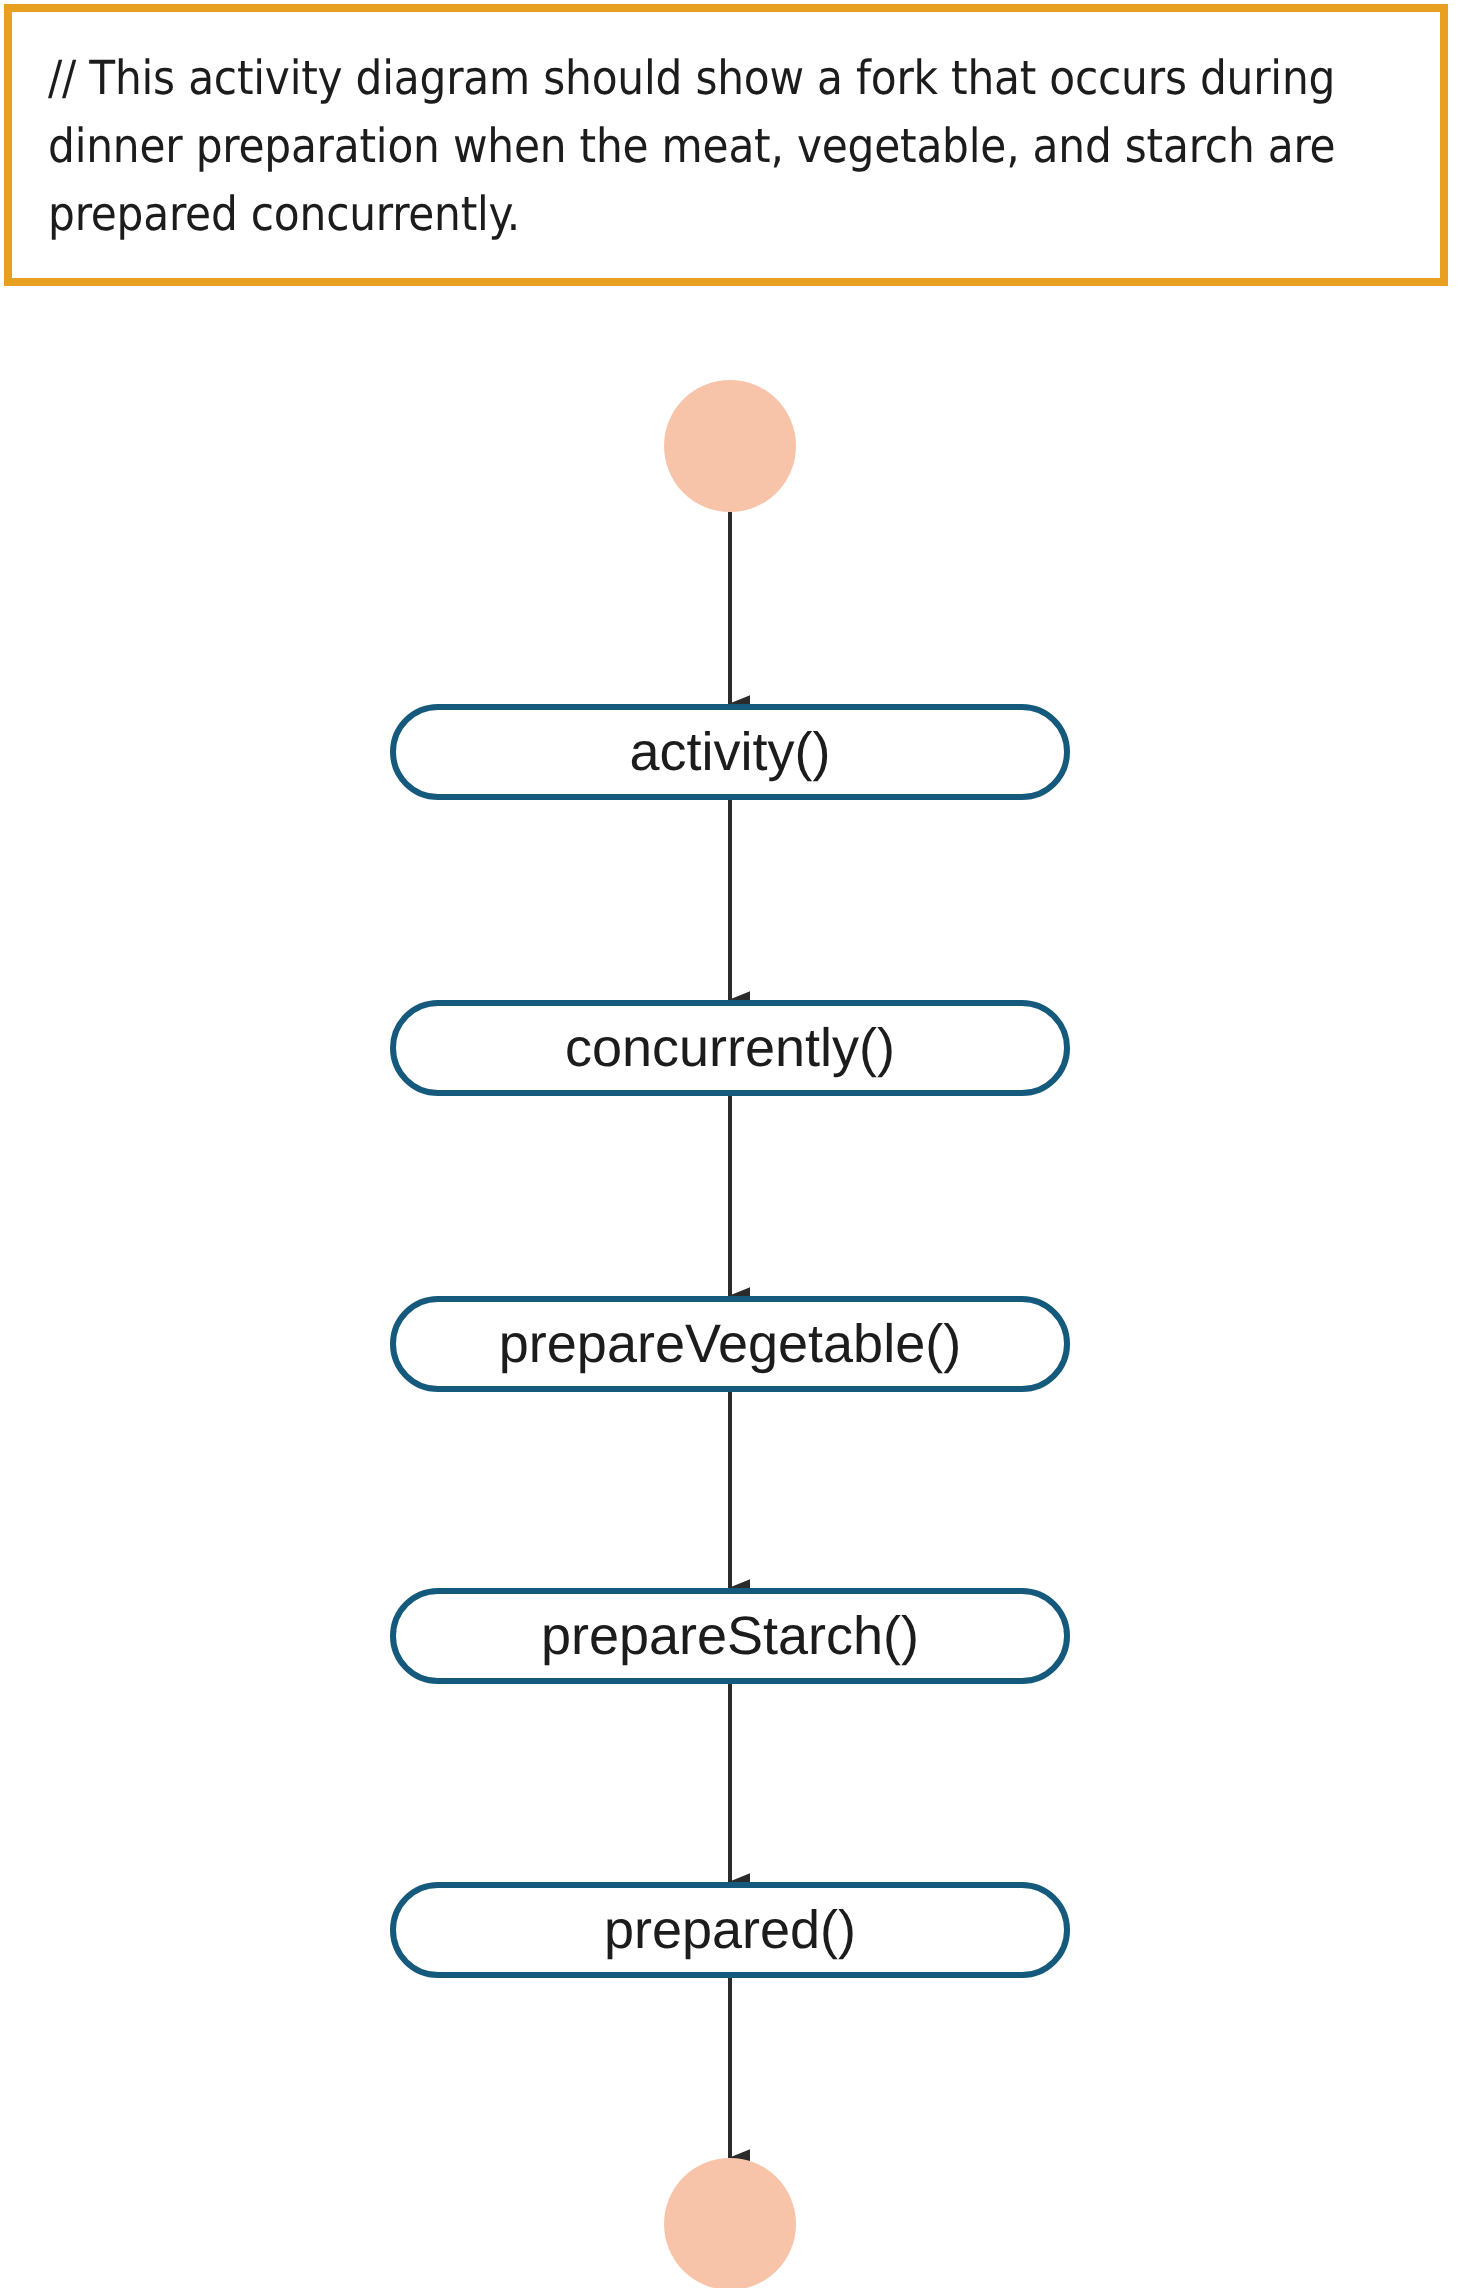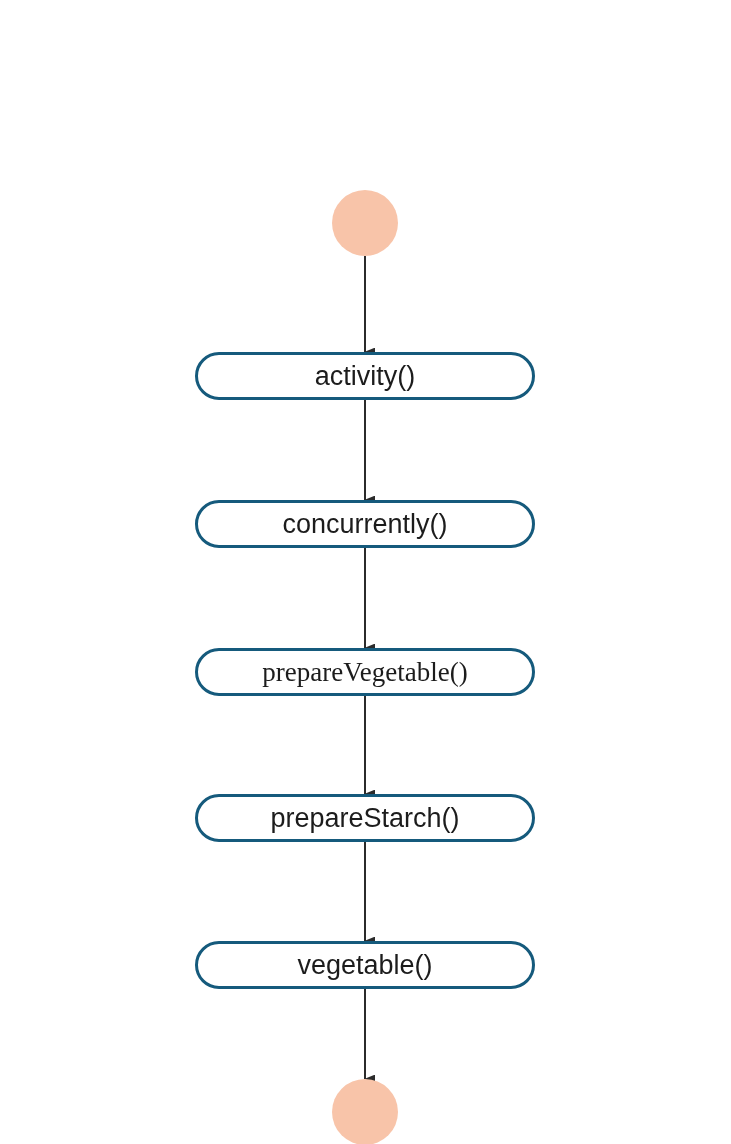--- a/index.html
+++ b/index.html
@@ -78,20 +78,23 @@
     height: 48px;
     pointer-events: none;
     white-space: nowrap;
   }
 </style>
 </head>
 <body>
 
 <div id="canvas">
 
+  <div id="comment-box">
+    <span id="comment-text">// This activity diagram should show a fork that occurs during dinner preparation when the meat, vegetable, and starch are prepared concurrently.</span>
+  </div>
 
   <div id="diagram">
 
     <svg id="diagram-svg" viewBox="0 0 731 1001">
       <defs>
         <marker id="arrowhead" markerWidth="9" markerHeight="11" refX="4.5" refY="10.2" orient="auto" markerUnits="userSpaceOnUse">
           <polygon points="0,0 9,0 4.5,11" fill="#2b2b2b"></polygon>
         </marker>
       </defs>
 
@@ -119,20 +122,20 @@
 
       <line x1="365" y1="846" x2="365" y2="936" stroke="#2b2b2b" stroke-width="2" marker-end="url(#arrowhead)"></line>
 
       <circle cx="365" cy="969" r="33" fill="#f8c4a9"></circle>
     </svg>
 
     <div class="node-label" style="top:209px;">activity()</div>
 
     <div class="node-label" style="top:357px;">concurrently()</div>
 
-    <div class="node-label" style="top:505px;font-family:Liberation Serif, serif;">prepareVegetable()</div>
+    <div class="node-label" style="top:505px;">prepareVegetable()</div>
 
     <div class="node-label" style="top:651px;">prepareStarch()</div>
 
-    <div class="node-label" style="top:798px;">vegetable()</div>
+    <div class="node-label" style="top:798px;">prepared()</div>
 
   </div>
 </div>
 
 </body></html>

